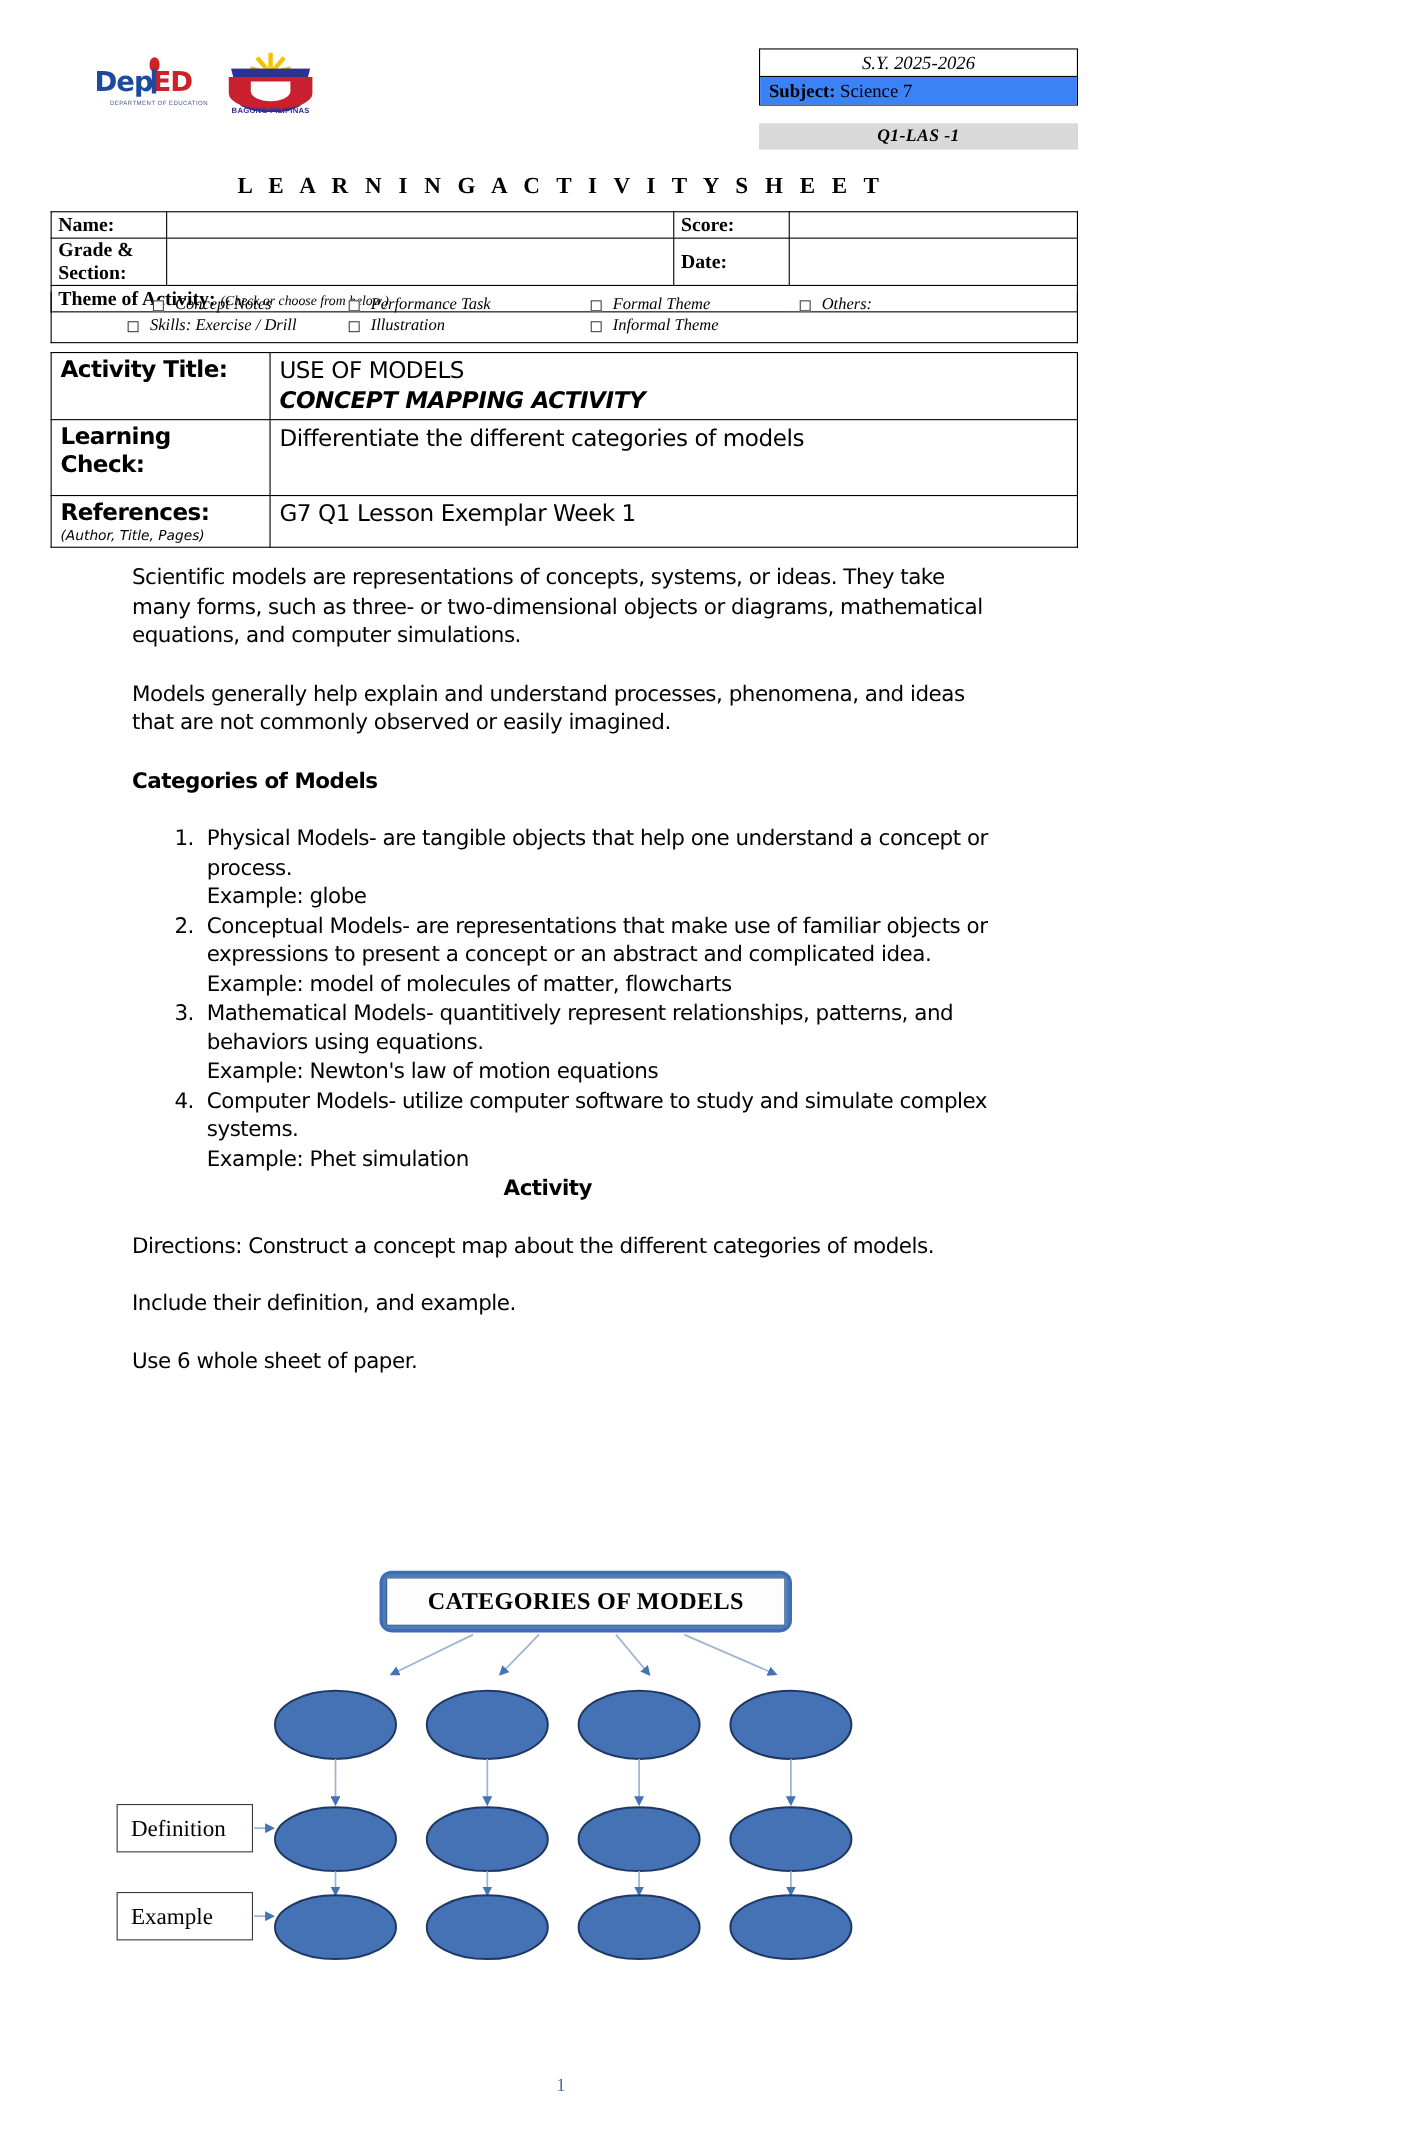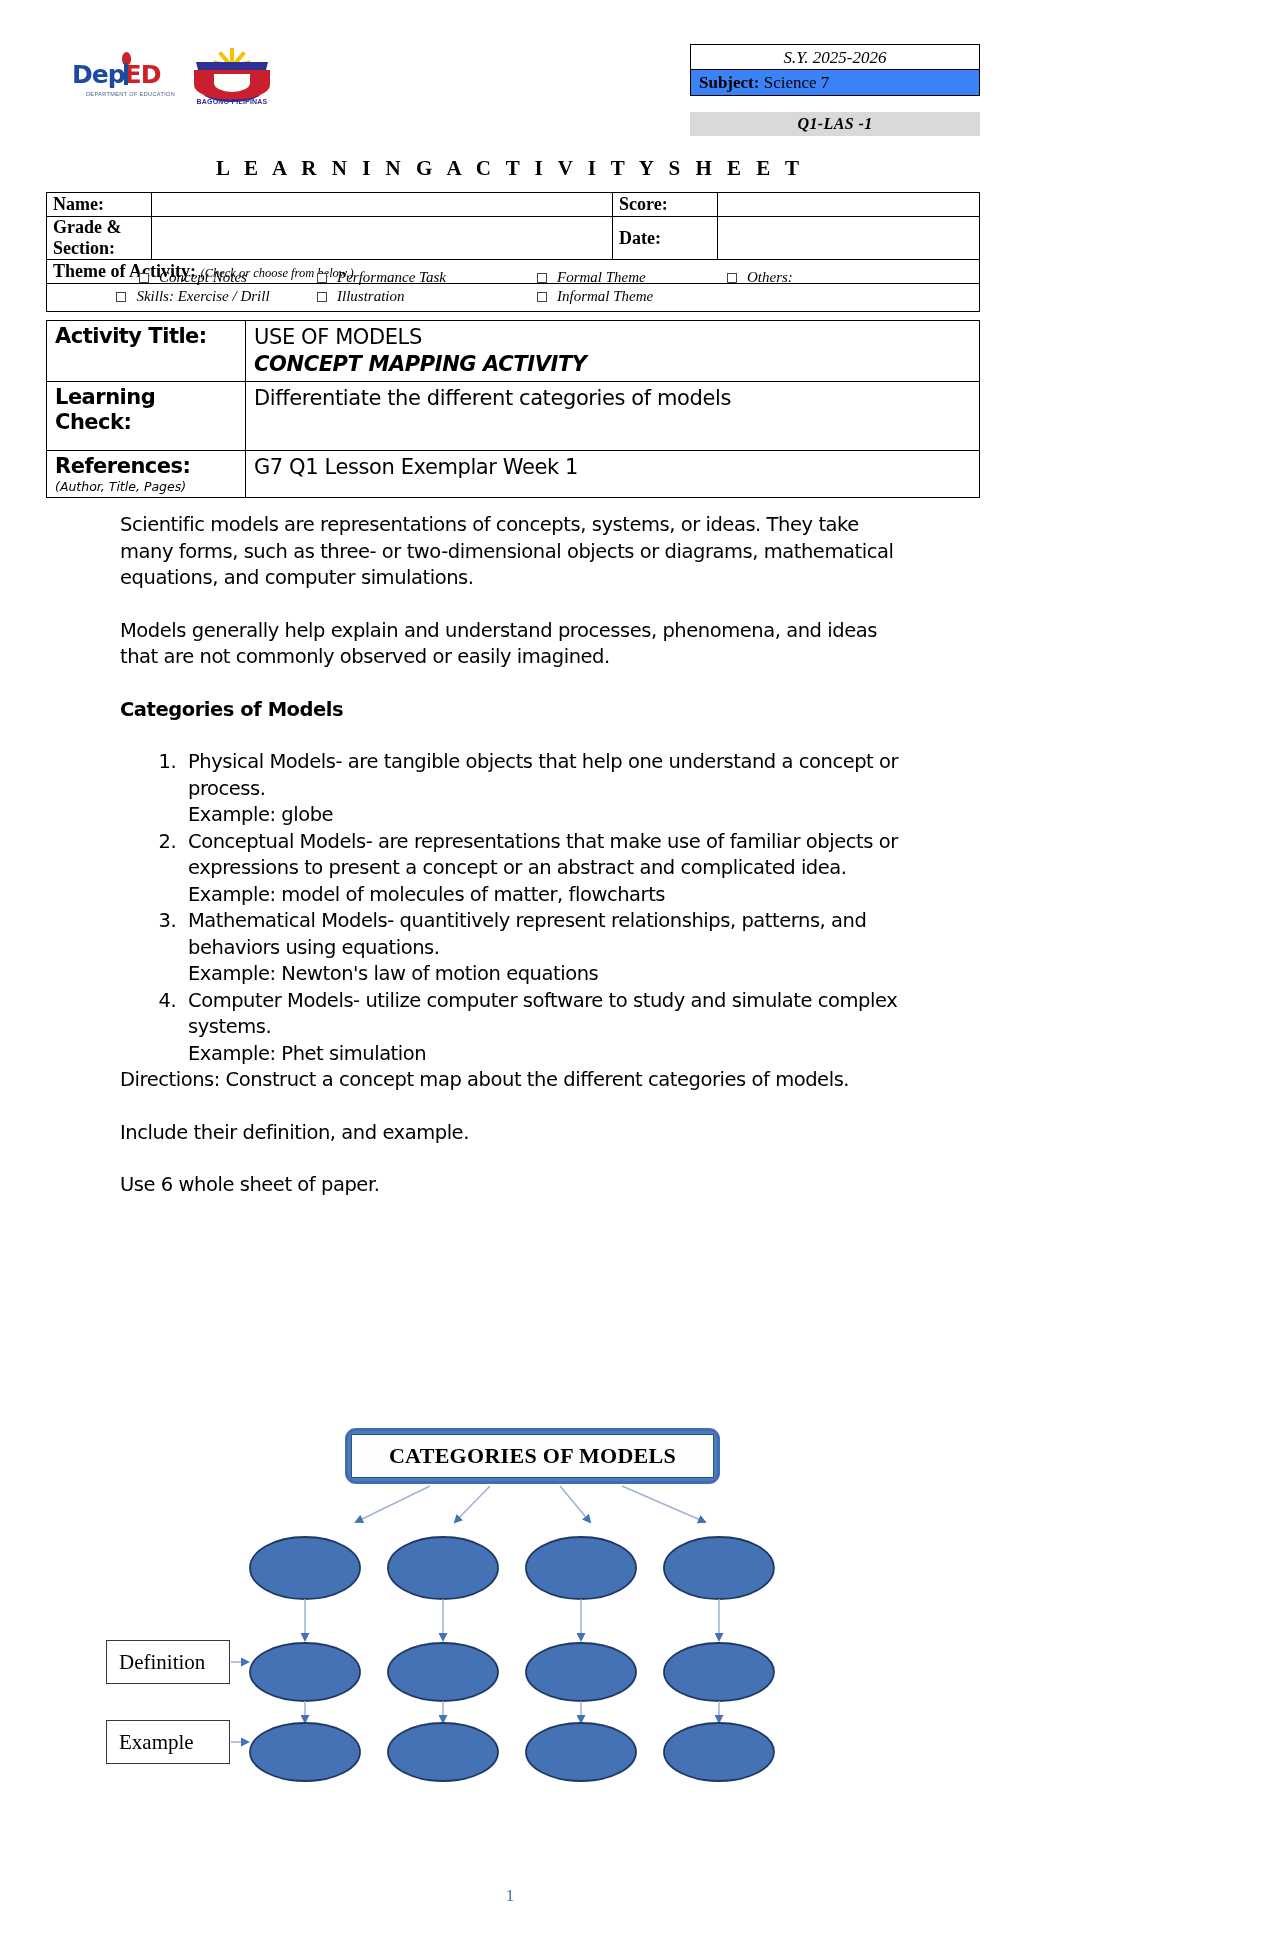--- a/index.html
+++ b/index.html
@@ -19,21 +19,21 @@
   .page {
     position: absolute;
     left: 0; top: 0;
     width: 1275px;
     height: 1950px;
   }
 
   
   .logos {
     position: absolute;
-    left: 72px;
+    left: 86px;
     top: 48px;
     width: 200px;
     height: 62px;
   }
   .deped-logo {
     position: absolute;
     left: 0; top: 10px;
     width: 108px; height: 46px;
   }
   .deped-word {
@@ -529,20 +529,21 @@
       </li>
       <li>
         <span>Mathematical Models- quantitively represent relationships, patterns, and behaviors using equations.</span>
         <span class="ex">Example: Newton's law of motion equations</span>
       </li>
       <li>
         <span>Computer Models- utilize computer software to study and simulate complex systems.</span>
         <span class="ex">Example: Phet simulation</span>
       </li>
     </ol>
+    <p class="activity-head">Activity</p>
     <p class="directions">Directions: Construct a concept map about the different categories of models.</p>
     <p class="directions">Include their definition, and example.</p>
     <p class="directions">Use 6 whole sheet of paper.</p>
   </div>
 
   <div class="diagram">
 
     <div class="cm-title">
       <div class="cm-title-inner">CATEGORIES OF MODELS</div>
     </div>

